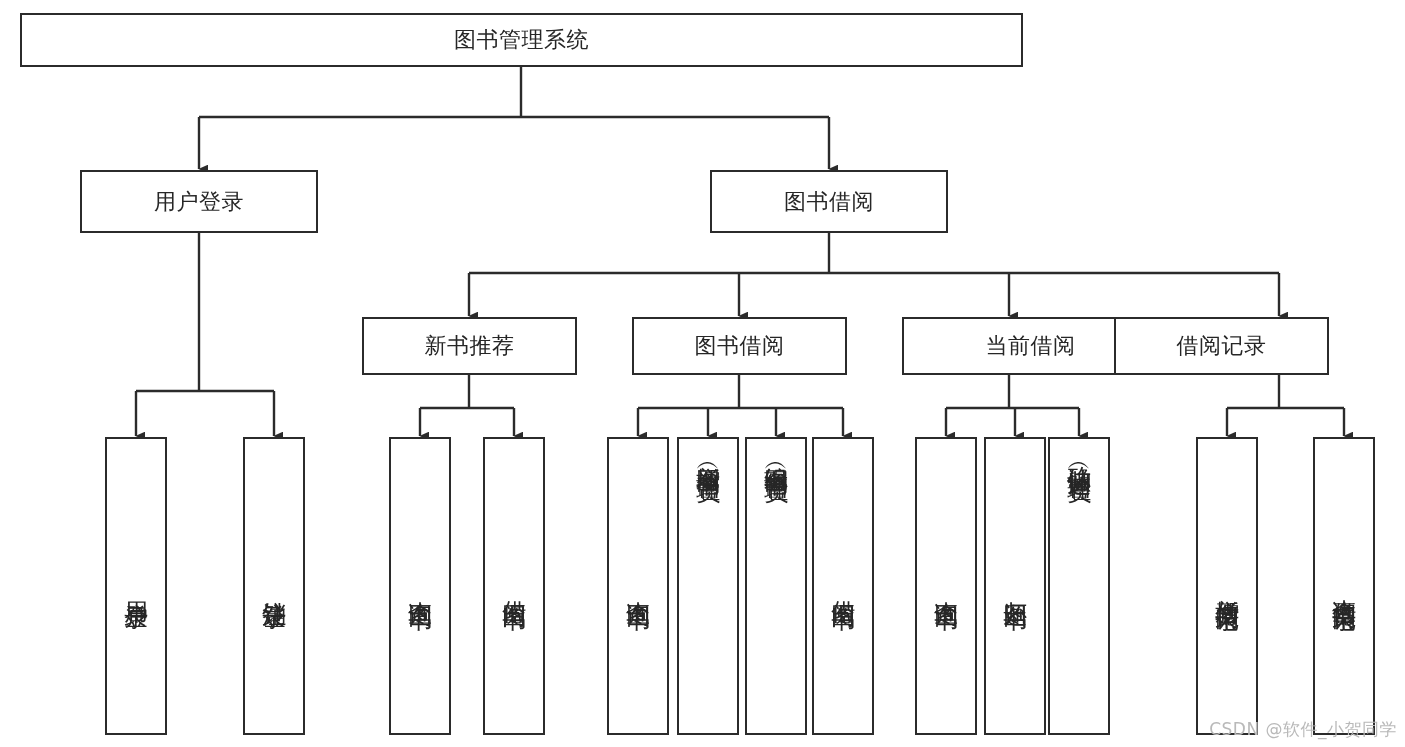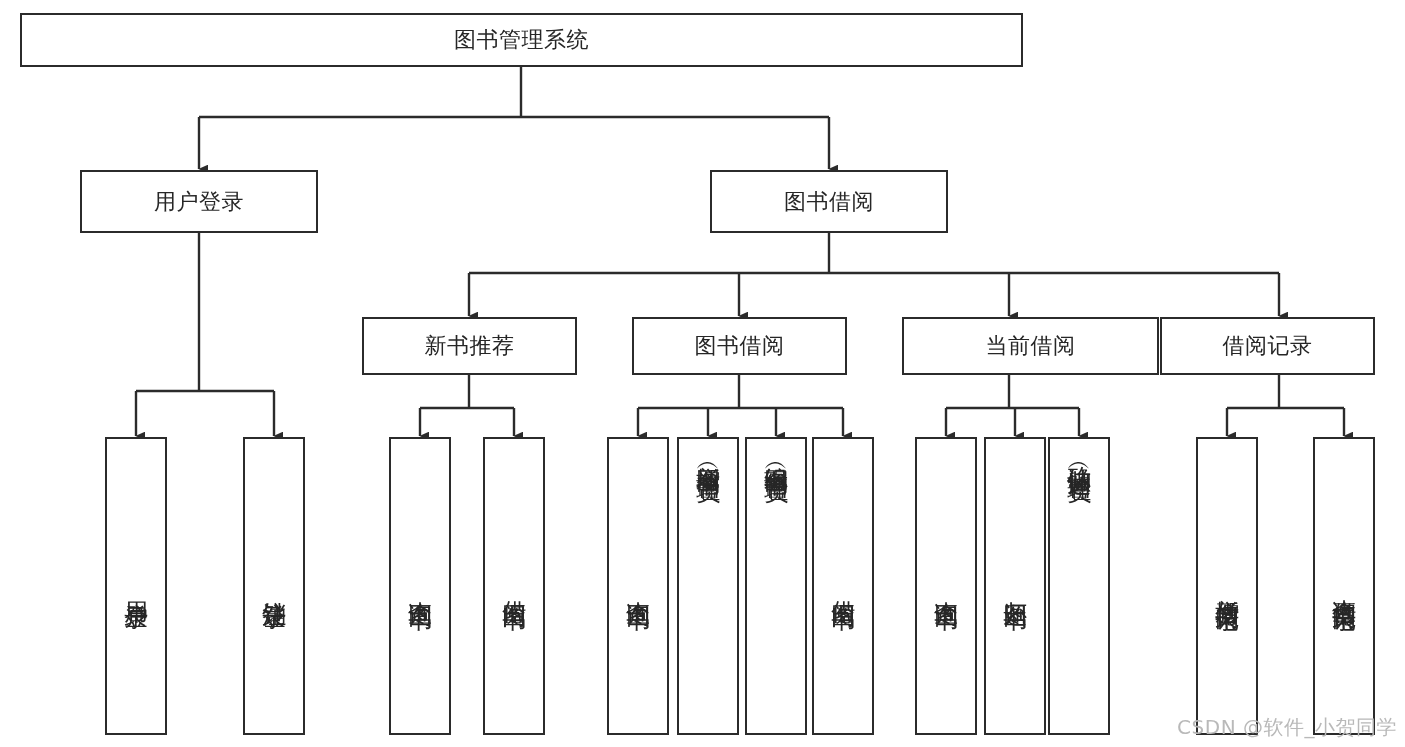--- a/index.html
+++ b/index.html
@@ -58,21 +58,21 @@
     margin: 0 auto;
   }
   .node.vertical.centered {
     align-items: center;
     padding-top: 0;
   }
   #watermark {
     position: absolute;
     right: 8px;
     bottom: 6px;
-    font-size: 20px;
+    font-size: 17px;
     color: #b9b9b9;
     letter-spacing: 0.5px;
     white-space: nowrap;
     font-family: "DejaVu Sans", "Liberation Sans", sans-serif;
   }
 </style>
 </head>
 <body>
 
 <div id="diagram-root">
@@ -133,21 +133,21 @@
       </div>
       <div class="node horizontal" style="left: 362px; top: 317px; width: 215px; height: 58px; font-family: Liberation Serif, serif;">
         <span class="node-label">新书推荐</span>
       </div>
       <div class="node horizontal" style="left: 632px; top: 317px; width: 215px; height: 58px; justify-content: center;">
         <span class="node-label">图书借阅</span>
       </div>
       <div class="node horizontal" style="left: 902px; top: 317px; width: 257px; height: 58px;">
         <span class="node-label">当前借阅</span>
       </div>
-      <div class="node horizontal" style="left: 1160px; top: 317px; width: 215px; height: 58px;">
+      <div class="node horizontal" style="left: 1114px; top: 317px; width: 215px; height: 58px;">
         <span class="node-label">借阅记录</span>
       </div>
       <div class="node vertical centered" style="left: 105px; top: 437px; width: 62px; height: 298px;">
         <span class="node-label">用户登录</span>
       </div>
       <div class="node vertical centered" style="left: 243px; top: 437px; width: 62px; height: 298px;">
         <span class="node-label">注销登录</span>
       </div>
       <div class="node vertical centered" style="left: 389px; top: 437px; width: 62px; height: 298px;">
         <span class="node-label">查询图书</span>

